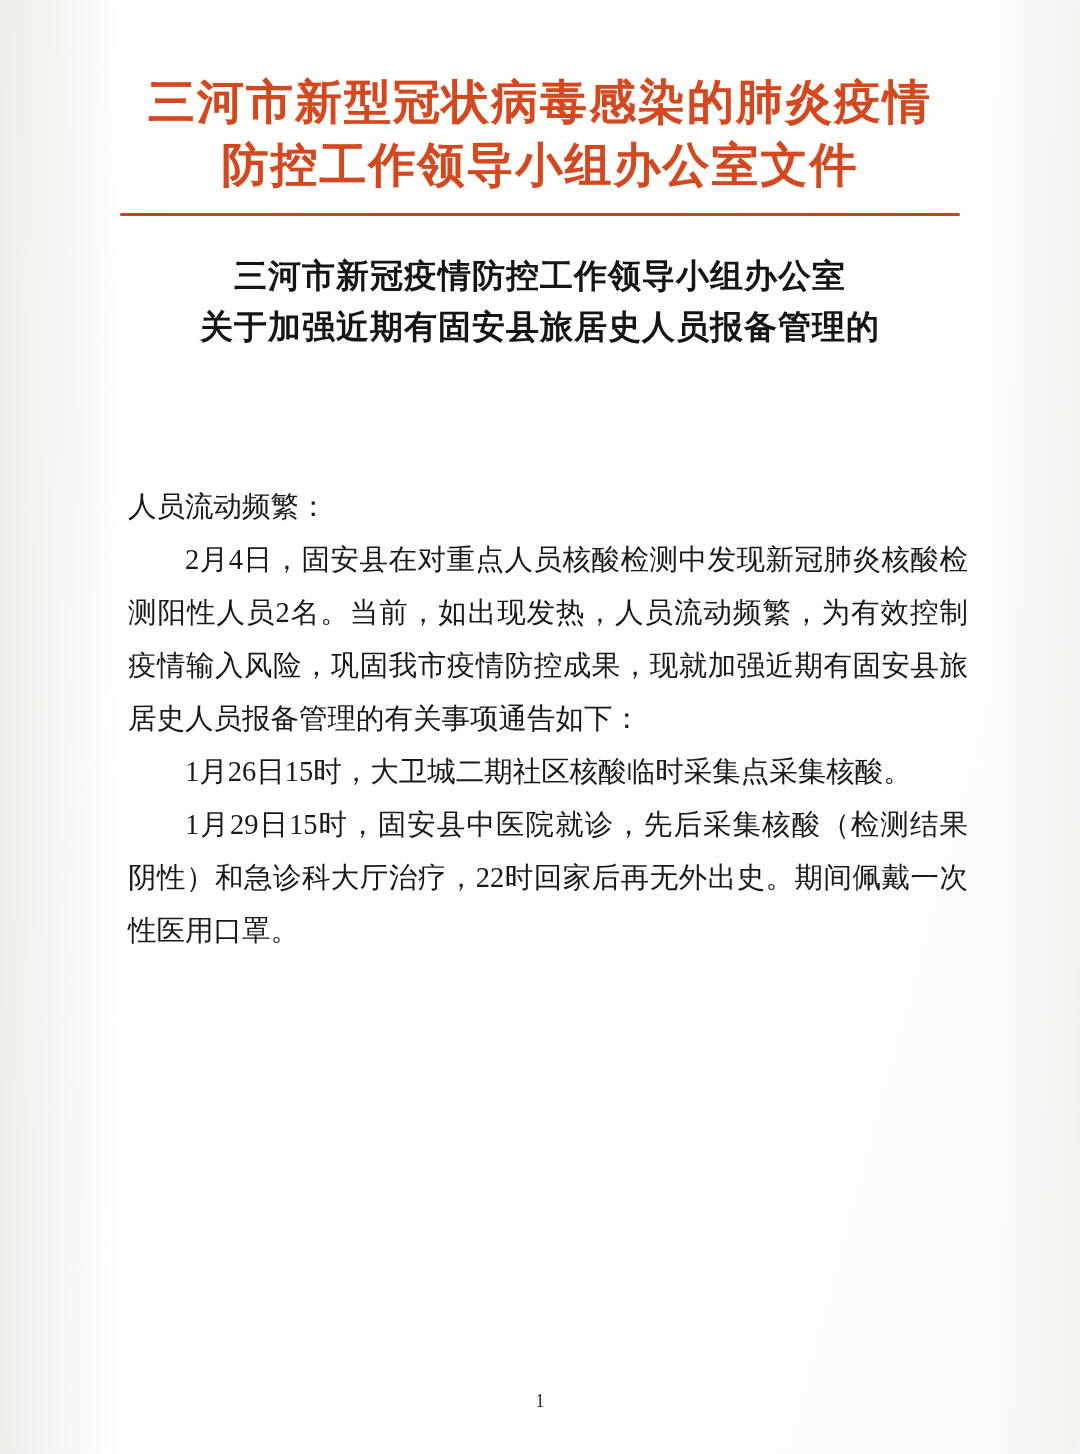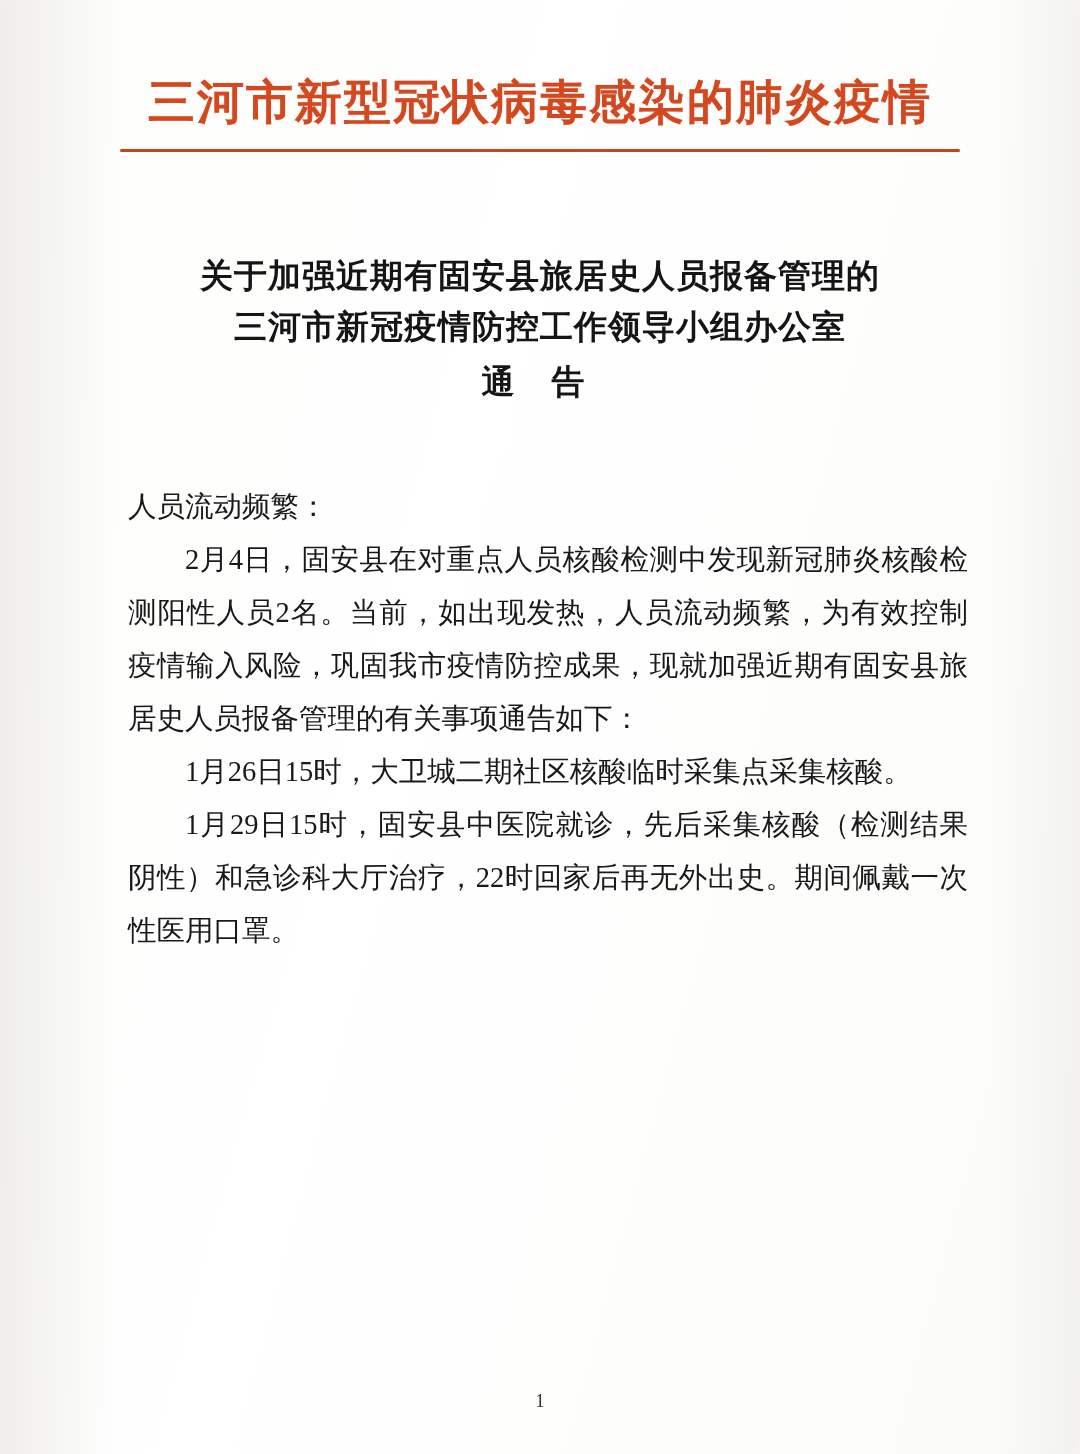--- a/index.html
+++ b/index.html
@@ -114,28 +114,28 @@
   }
 </style>
 </head>
 <body>
 
 <div class="page">
 
   <div class="doc-head">
     <div class="red-title">
       <span>三河市新型冠状病毒感染的肺炎疫情</span>
+      <span class="line2">防控工作领导小组办公室文件</span>
     </div>
     <div class="red-rule"></div>
   </div>
 
   <div class="sub-title">
+    <div>三河市新冠疫情防控工作领导小组办公室</div>
     <div>关于加强近期有固安县旅居史人员报备管理的</div>
-    <div>三河市新冠疫情防控工作领导小组办公室</div>
-    <div class="tg">通  告</div>
   </div>
 
   <div class="body-text">
     <p class="ind0">人员流动频繁：</p>
     <p class="ind2">2月4日，固安县在对重点人员核酸检测中发现新冠肺炎核酸检测阳性人员2名。当前，如出现发热，人员流动频繁，为有效控制疫情输入风险，巩固我市疫情防控成果，现就加强近期有固安县旅居史人员报备管理的有关事项通告如下：</p>
     <p class="ind2">1月26日15时，大卫城二期社区核酸临时采集点采集核酸。</p>
     <p class="ind2">1月29日15时，固安县中医院就诊，先后采集核酸（检测结果阴性）和急诊科大厅治疗，22时回家后再无外出史。期间佩戴一次性医用口罩。</p>
   </div>
 
   <div class="page-num">1</div>

